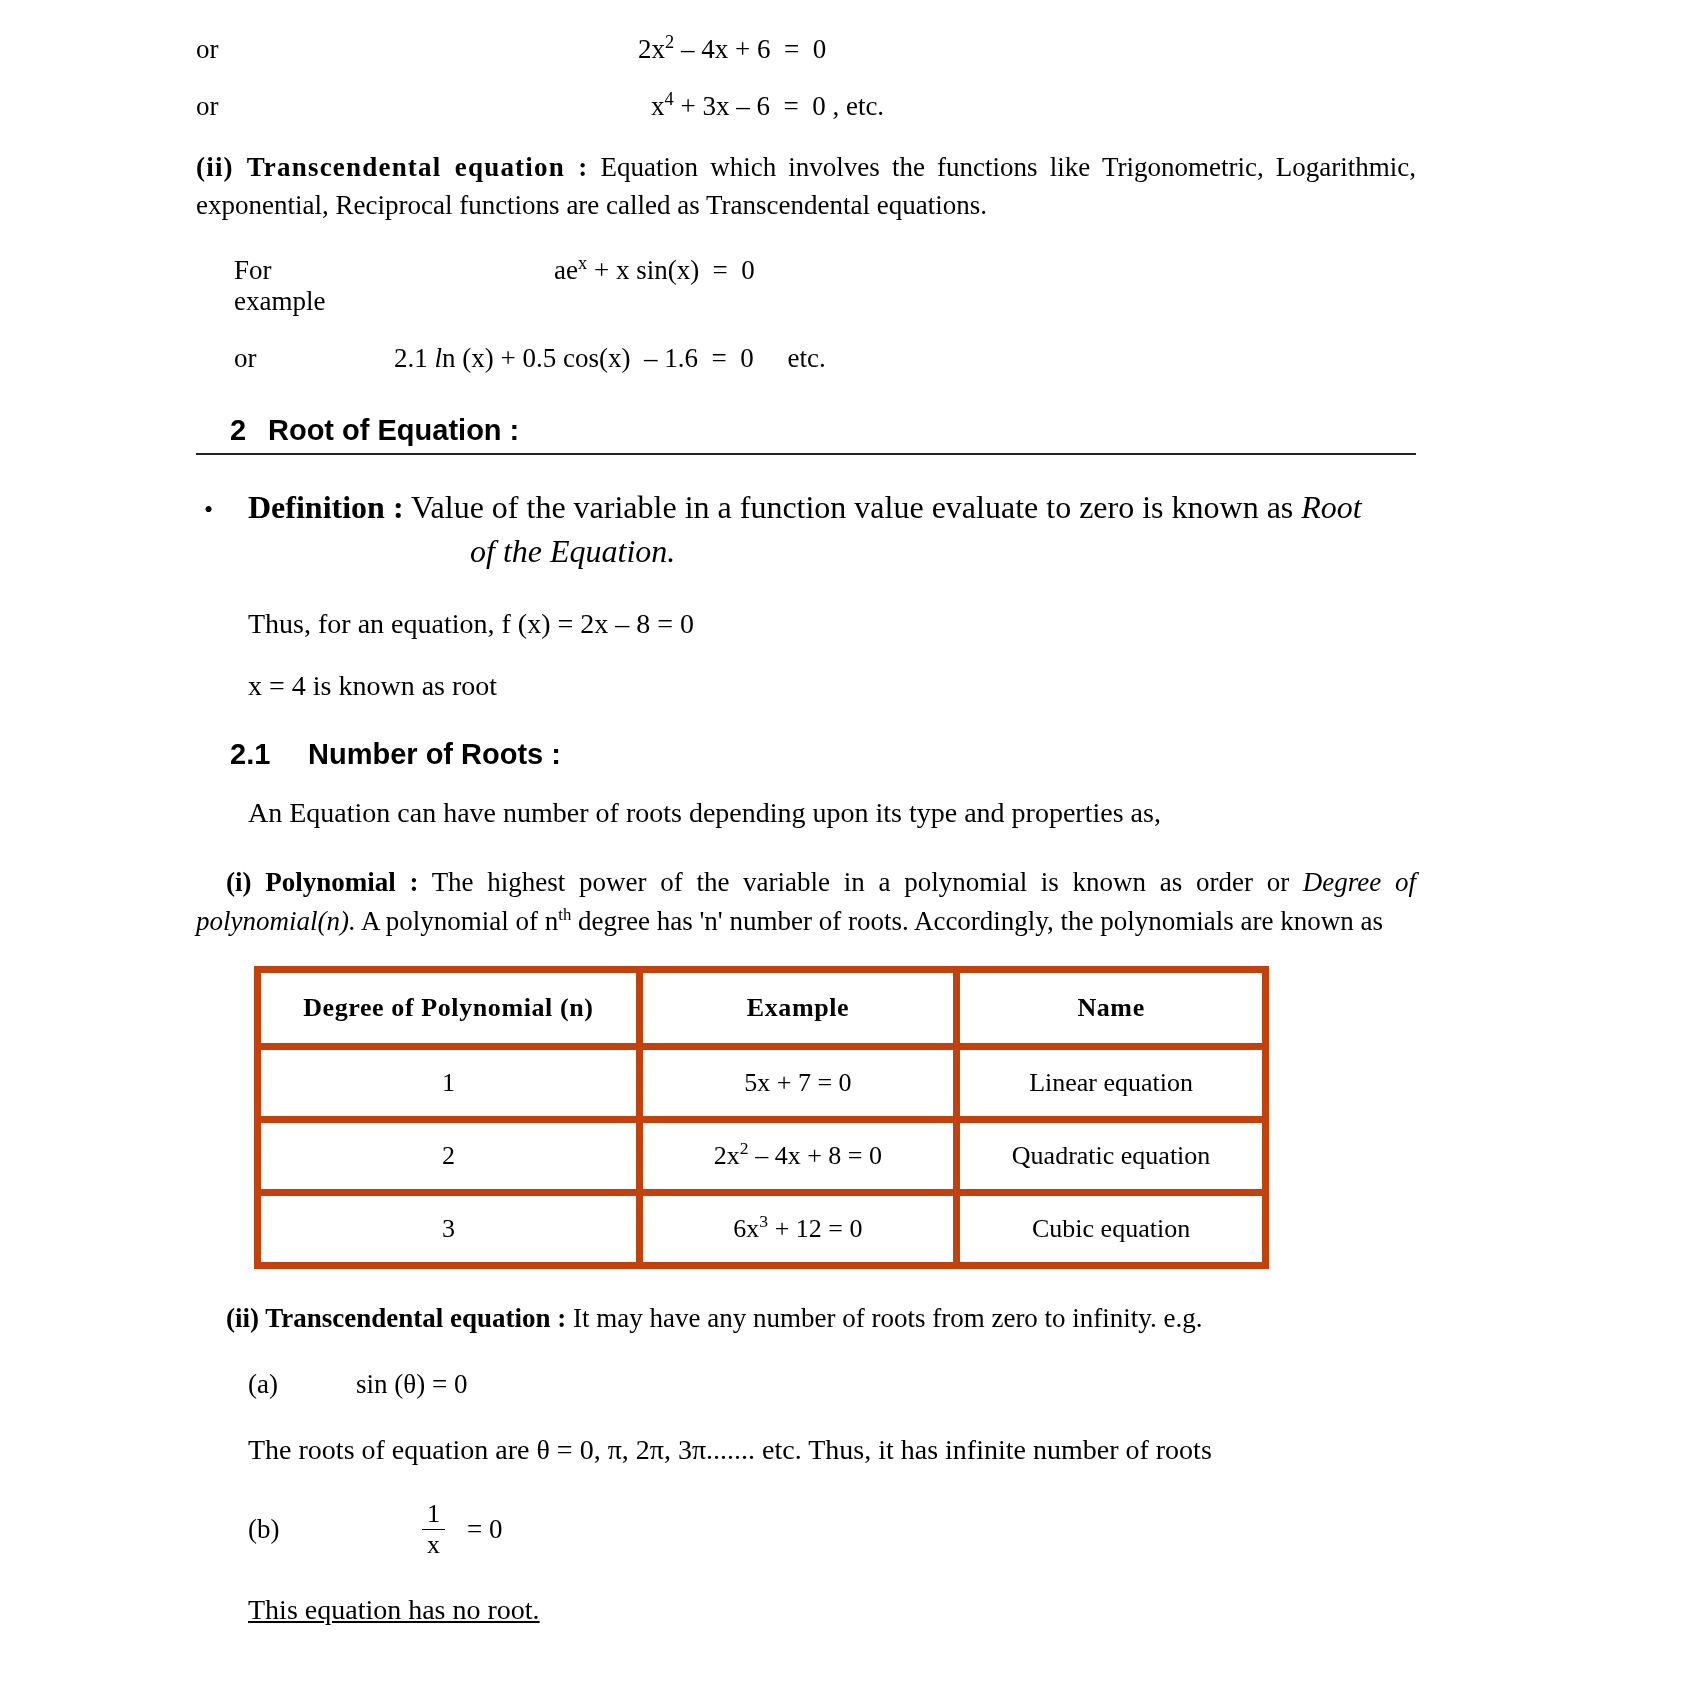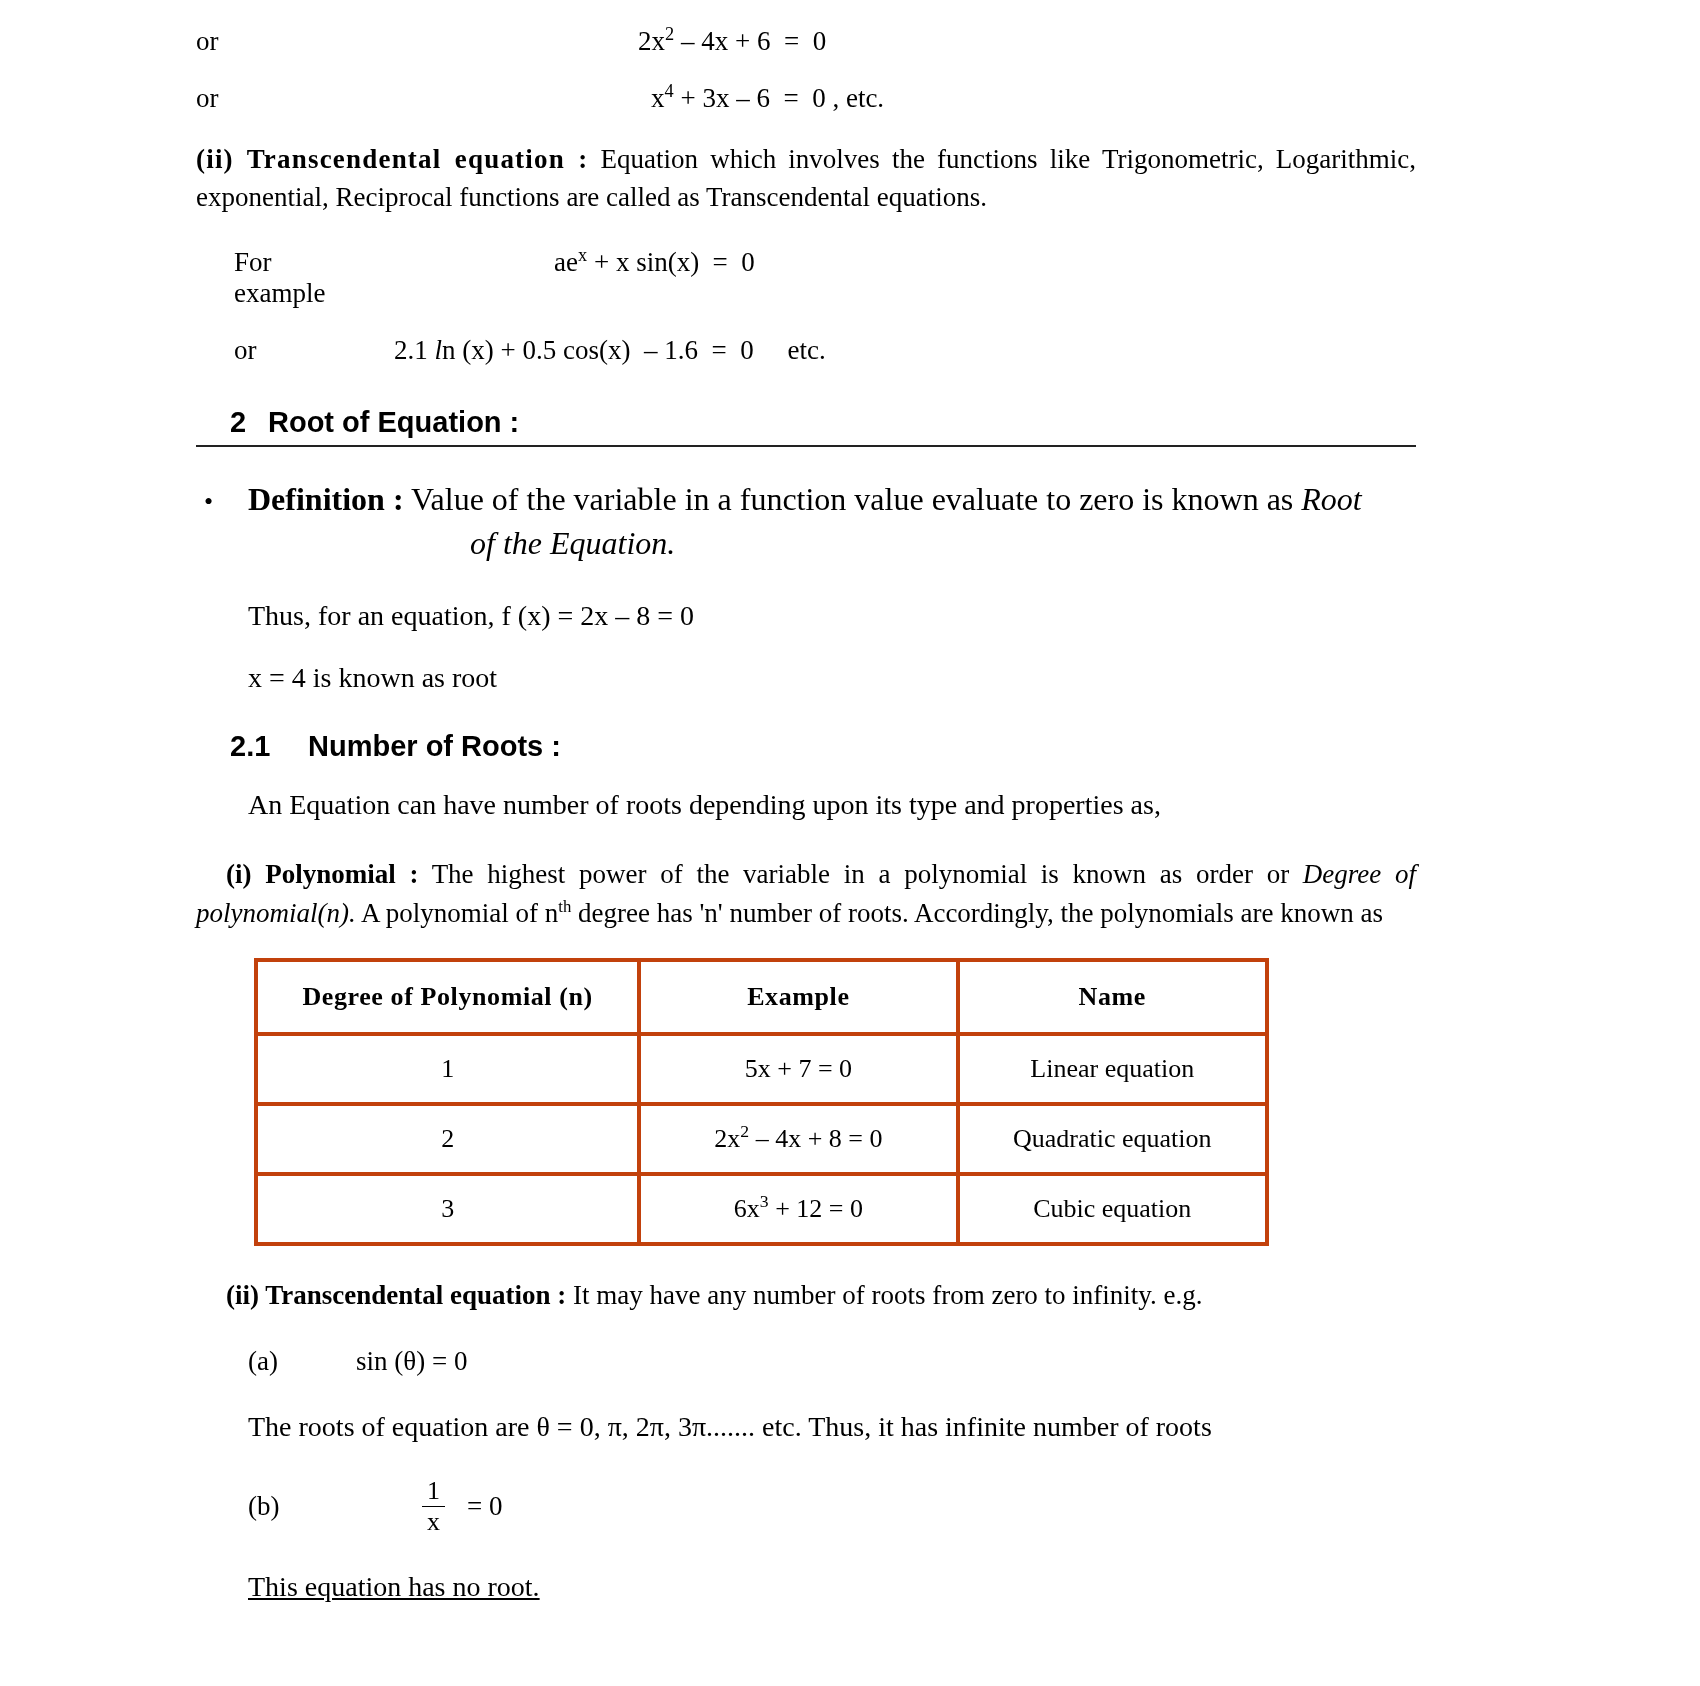--- a/index.html
+++ b/index.html
@@ -10,21 +10,21 @@
   body {
     width: 1700px;
     min-height: 1686px;
     font-family: "Liberation Serif", serif;
     color: #000000;
     position: relative;
   }
   .page {
     width: 1612px;
     min-height: 1686px;
-    padding: 0;
+    padding: 8px;
     box-sizing: border-box;
     position: relative;
   }
   .content {
     margin: 0 auto;
     width: 1220px;
     padding-top: 26px;
   }
   .eqrow {
     display: flex;
@@ -125,21 +125,21 @@
   .plain-indent {
     font-size: 28px;
     margin: 26px 0 0 52px;
   }
   table.polytable {
     border-collapse: collapse;
     margin: 26px 0 0 58px;
     width: 1015px;
   }
   table.polytable td, table.polytable th {
-    border: 4px solid #c2410c;
+    border: 7px solid #c2410c;
     text-align: center;
     font-size: 26px;
     padding: 18px 6px;
     font-weight: normal;
   }
   table.polytable th {
     font-weight: bold;
     letter-spacing: 0.6px;
     padding: 20px 6px;
   }

